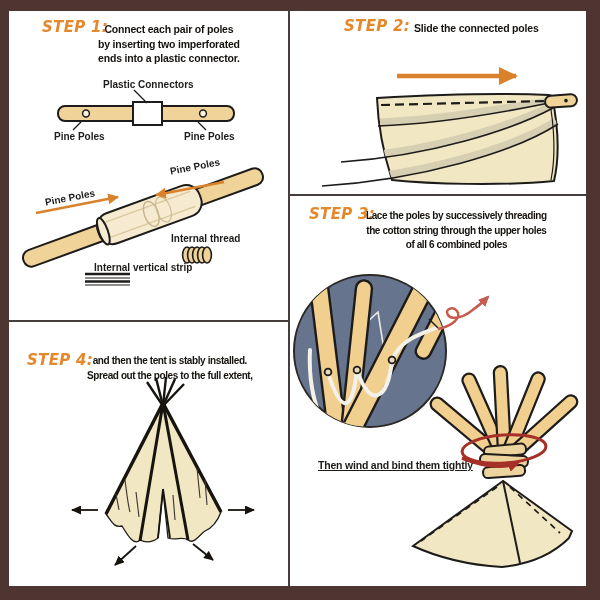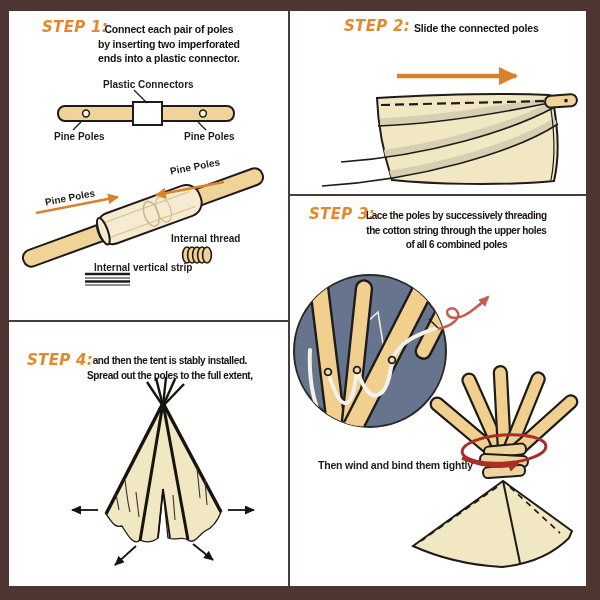--- a/index.html
+++ b/index.html
@@ -25,21 +25,21 @@
     position:absolute;z-index:3;color:#16130f;
     font:700 10.5px/14.5px "Liberation Sans",sans-serif;letter-spacing:-.2px;
   }
   .step-text span{display:block;white-space:nowrap;text-align:center;}
   .tight{font-size:10px;letter-spacing:-.4px;}
   .lbl{
     position:absolute;z-index:3;white-space:nowrap;
     font:700 10px/12px "Liberation Sans",sans-serif;color:var(--ink,#1E1C1A);
   }
   .rot{transform:rotate(-11deg);transform-origin:left top;}
-  .note{font:700 10.5px/13px "Liberation Sans",sans-serif;letter-spacing:-.2px;}
+  .note{font:700 10.5px/13px "Liberation Sans",sans-serif;letter-spacing:-.2px;text-decoration:underline;}
 </style>
 </head>
 <body>
 
 <div class="canvas">
 
   <div class="panel" id="p1"></div>
   <div class="panel" id="p2"></div>
   <div class="panel" id="p3"></div>
   <div class="panel" id="p4"></div>

